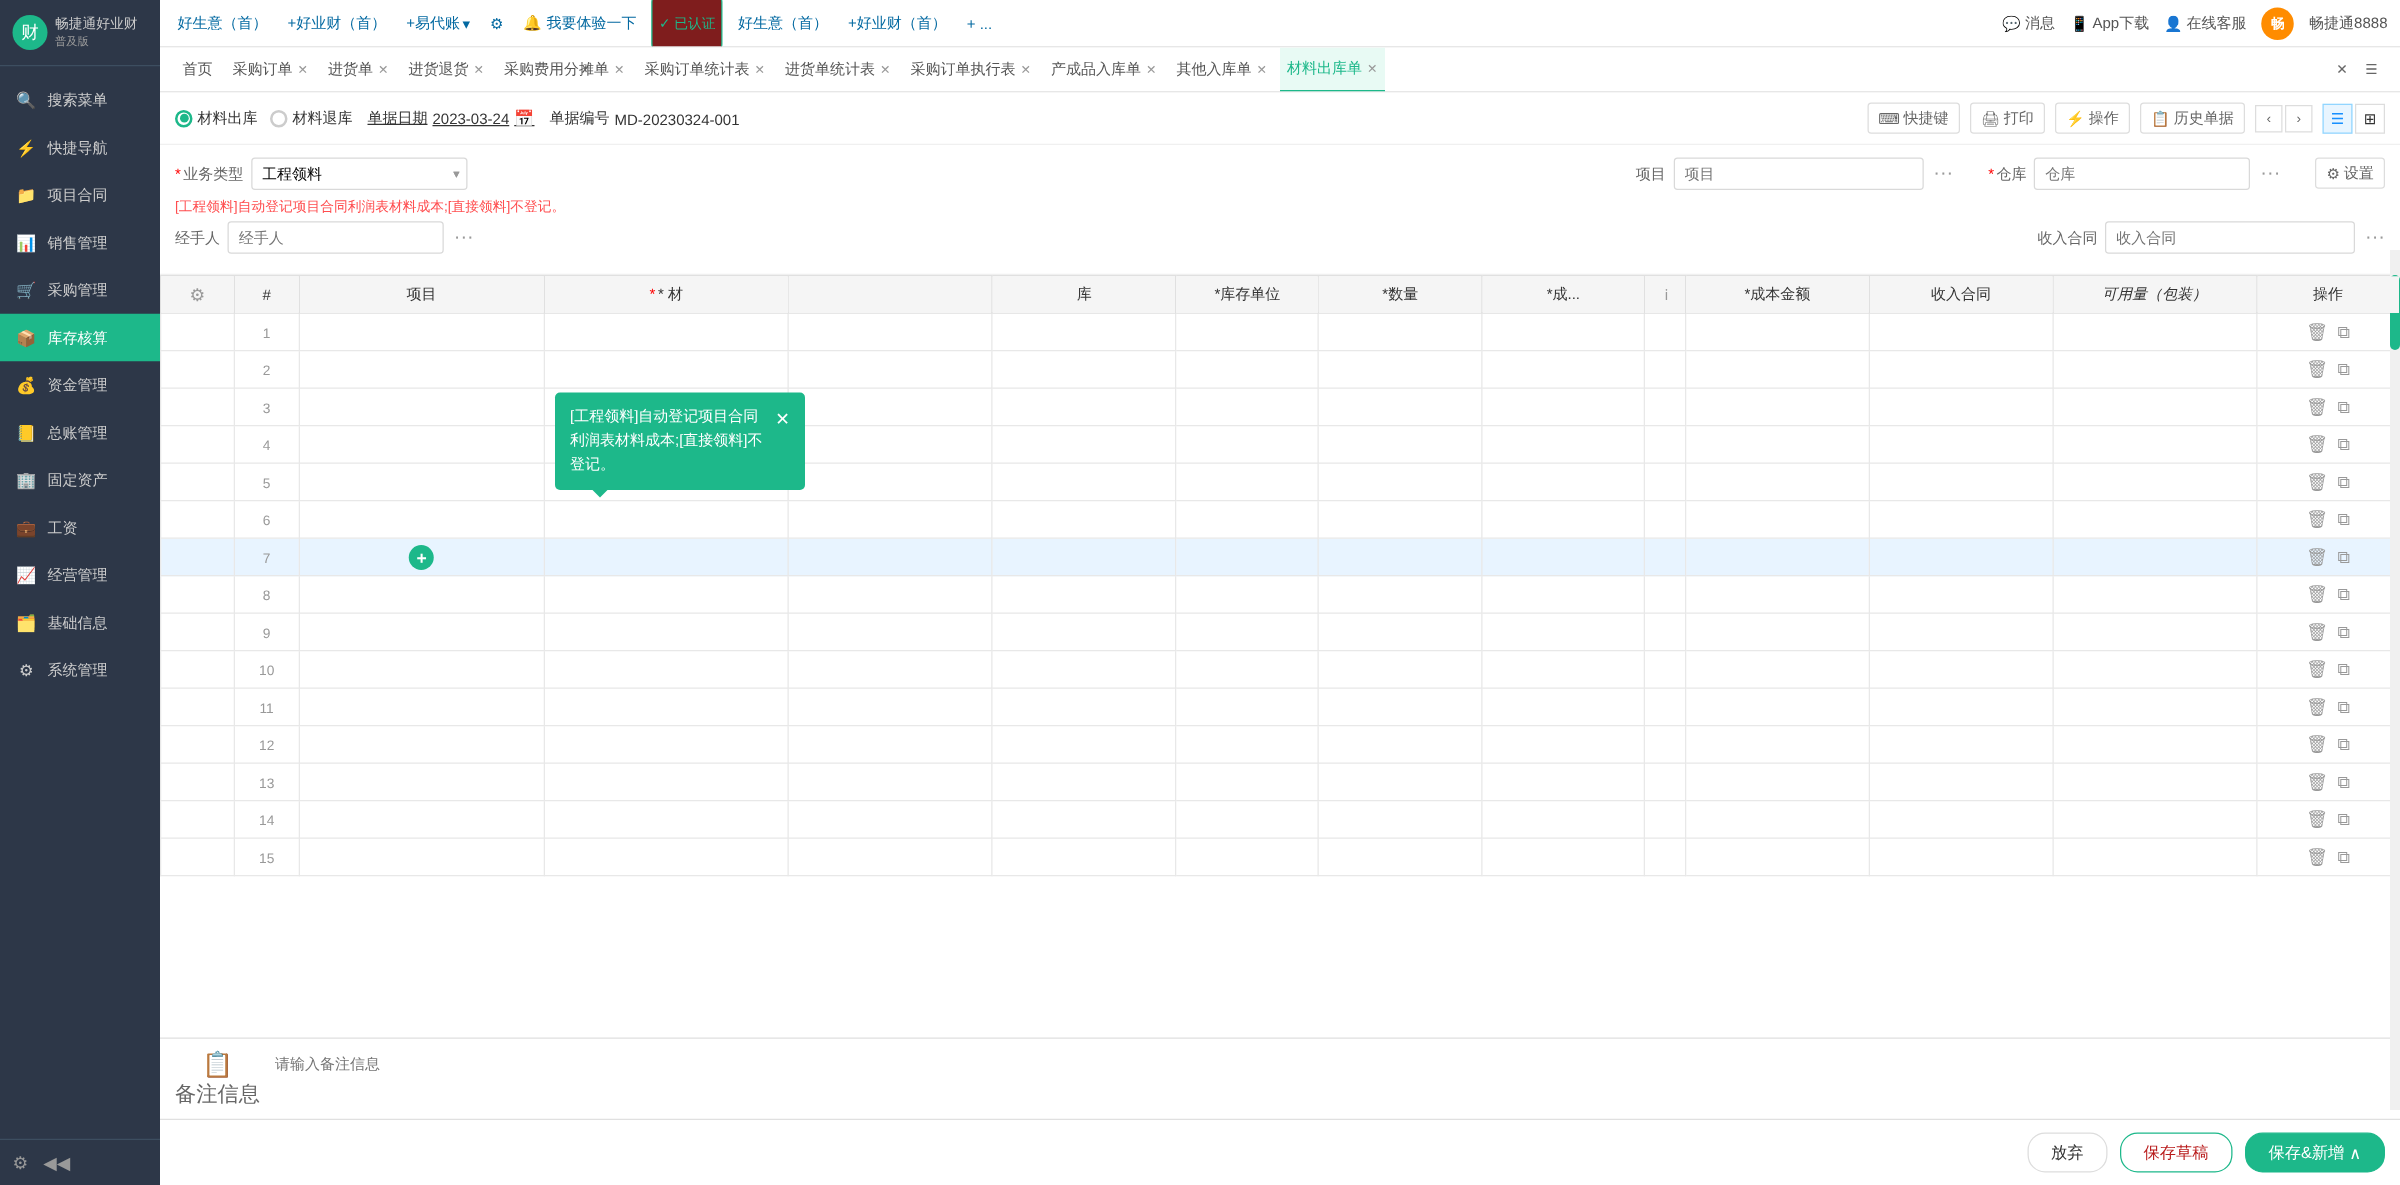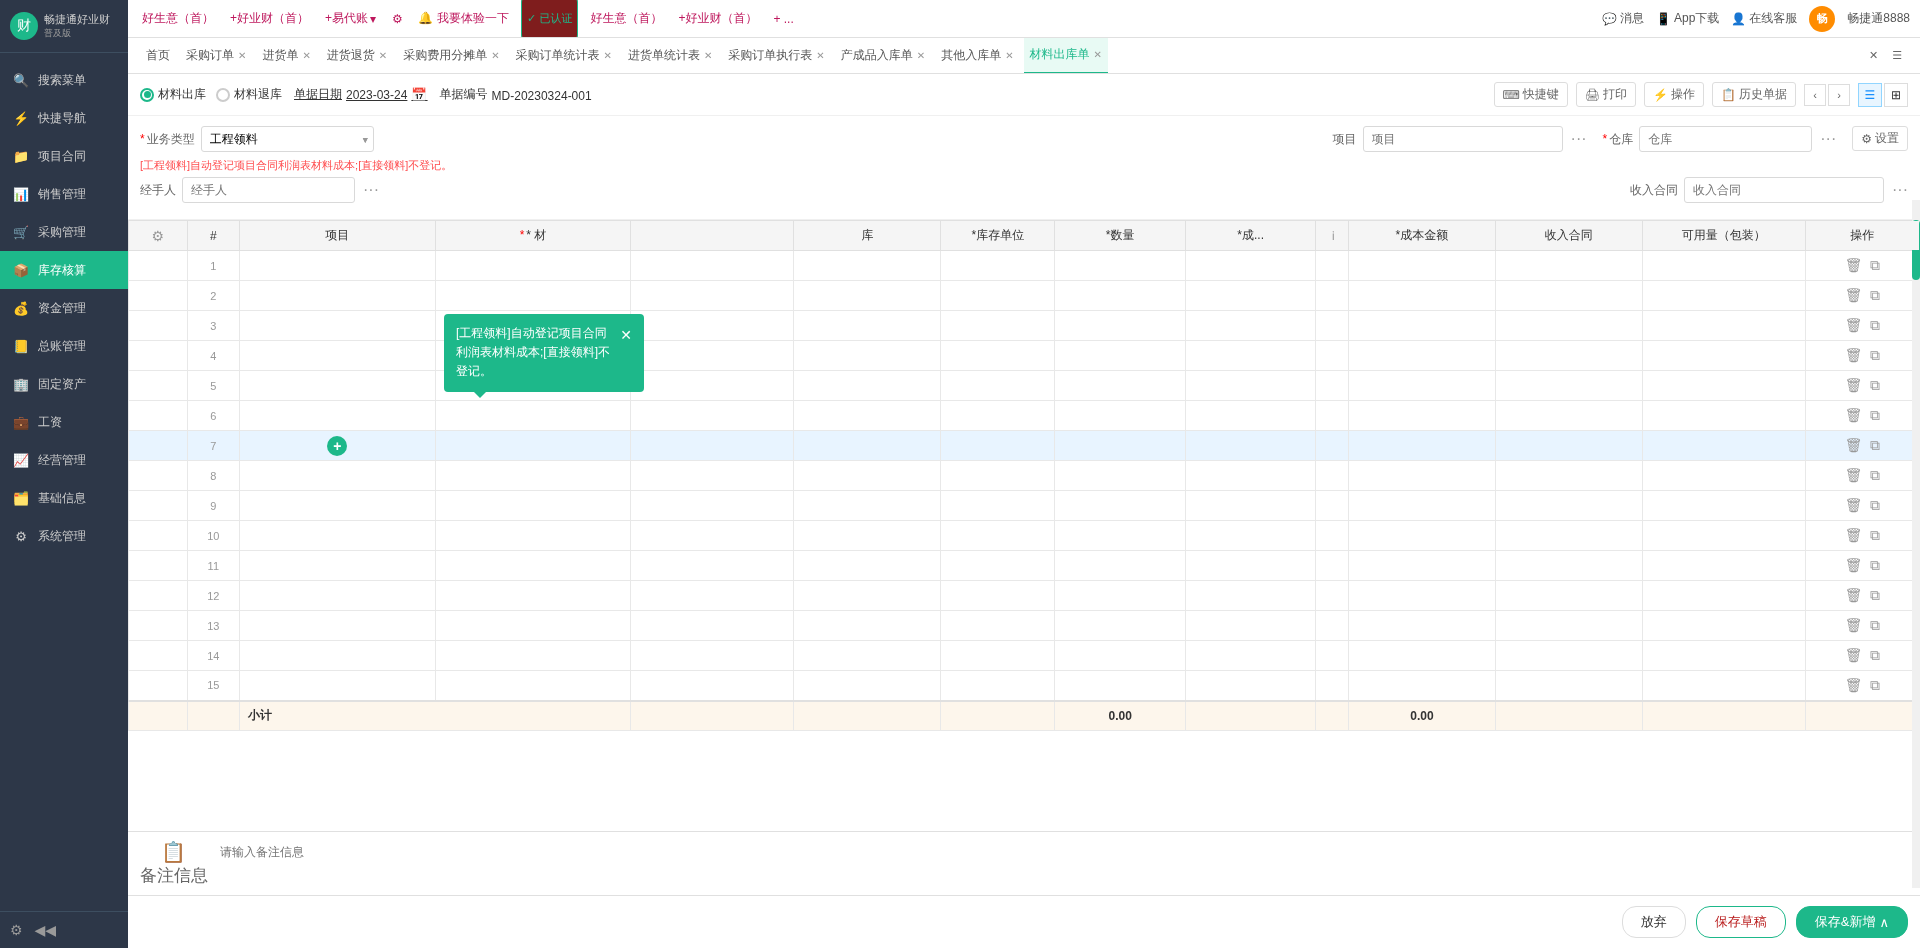--- a/index.html
+++ b/index.html
@@ -25,21 +25,21 @@
     
     .top-bar { background: #fff; border-bottom: 1px solid #e0e0e0; padding: 0 12px; height: 36px; display: flex; align-items: center; gap: 4px; overflow: hidden; }
     .top-bar-link { color: #555; padding: 0 6px; height: 36px; display: flex; align-items: center; font-size: 12px; cursor: pointer; white-space: nowrap; }
     .top-bar-link.active { background: #e8faf4; color: #1db88a; border-bottom: 2px solid #1db88a; }
     .tab-close { margin-left: 4px; color: #999; font-size: 10px; }
     .top-bar-actions { margin-left: auto; display: flex; align-items: center; gap: 2px; }
     .tb-btn { padding: 2px 6px; font-size: 11px; cursor: pointer; color: #666; }
 
     
     .global-nav { background: #fff; border-bottom: 1px solid #e0e0e0; height: 38px; display: flex; align-items: center; padding: 0 10px; gap: 8px; overflow: hidden; }
-    .gnav-item { font-size: 12px; color: #be185d; cursor: pointer; padding: 0 4px; white-space: nowrap; display: flex; align-items: center; gap: 2px; }
+    .gnav-item { font-size: 12px; color: #0369a1; cursor: pointer; padding: 0 4px; white-space: nowrap; display: flex; align-items: center; gap: 2px; }
     .gnav-certified { color: #1db88a; display: flex; align-items: center; gap: 3px; font-size: 12px; }
     .gnav-certified-badge { background: #7f1d1d; border: 1px solid #1db88a; color: #1db88a; padding: 18px 5px; border-radius: 10px; font-size: 11px; }
     .gnav-right { margin-left: auto; display: flex; align-items: center; gap: 12px; font-size: 12px; color: #555; }
     .gnav-right-item { cursor: pointer; display: flex; align-items: center; gap: 3px; }
     .user-avatar { width: 26px; height: 26px; background: #ff8c00; border-radius: 50%; display: flex; align-items: center; justify-content: center; color: white; font-size: 11px; font-weight: bold; }
 
     
     .content-area { flex: 1; background: #fff; display: flex; flex-direction: column; overflow: hidden; }
 
     
@@ -56,21 +56,21 @@
     .page-header-right { display: flex; align-items: center; gap: 8px; }
     .ph-btn { display: flex; align-items: center; gap: 3px; font-size: 12px; color: #666; cursor: pointer; padding: 3px 8px; border: 1px solid #ddd; border-radius: 3px; background: #fff; }
     .nav-arrows { display: flex; gap: 2px; }
     .nav-arrow { width: 22px; height: 22px; display: flex; align-items: center; justify-content: center; border: 1px solid #ddd; background: #fff; cursor: pointer; font-size: 11px; color: #666; }
     .view-toggle { display: flex; gap: 2px; }
     .view-btn { width: 24px; height: 24px; display: flex; align-items: center; justify-content: center; border: 1px solid #ddd; background: #fff; cursor: pointer; }
     .view-btn.active { background: #e8f5ff; border-color: #91d5ff; color: #1890ff; }
 
     
     .form-area { padding: 10px 12px; border-bottom: 1px solid #f0f0f0; }
-    .form-row { display: flex; align-items: flex-start; gap: 16px; margin-bottom: 6px; }
+    .form-row { display: flex; align-items: flex-start; gap: 28px; margin-bottom: 6px; }
     .form-field { display: flex; align-items: center; gap: 6px; }
     .form-label { font-size: 12px; color: #666; white-space: nowrap; }
     .form-label.required::before { content: '*'; color: red; margin-right: 2px; }
     .form-input { border: 1px solid #d9d9d9; border-radius: 3px; padding: 3px 8px; font-size: 12px; min-width: 120px; height: 26px; outline: none; }
     .form-select-wrap { position: relative; display: inline-block; }
     .form-select-wrap::after { content: '▾'; position: absolute; right: 6px; top: 50%; transform: translateY(-50%); font-size: 10px; color: #999; pointer-events: none; }
     .form-dots { color: #999; font-size: 16px; cursor: pointer; margin-left: 2px; }
     .error-msg { color: #ff4d4f; font-size: 11px; margin-top: 2px; }
     .settings-btn { margin-left: auto; display: flex; align-items: center; gap: 3px; color: #666; font-size: 12px; cursor: pointer; padding: 3px 8px; border: 1px solid #ddd; border-radius: 3px; background: #fff; }
 
@@ -90,21 +90,21 @@
     .col-num { width: 32px; }
     .col-project { width: 120px; }
     .col-material { width: 120px; }
     .col-spec { width: 100px; }
     .col-warehouse { width: 90px; }
     .col-unit { width: 70px; }
     .col-qty { width: 80px; }
     .col-cost { width: 80px; }
     .col-cost-amt { width: 90px; }
     .col-income { width: 90px; }
-    .col-available { width: 100px; }
+    .col-available { width: 100px; font-style: italic; }
     .col-ops { width: 70px; }
     .settings-gear { color: #999; cursor: pointer; font-size: 14px; }
     .info-icon { color: #999; font-size: 12px; cursor: pointer; margin-left: 2px; }
     .ops-btn { color: #999; cursor: pointer; font-size: 14px; margin: 0 2px; }
     .add-row-btn { display: inline-flex; align-items: center; justify-content: center; width: 20px; height: 20px; background: #1db88a; color: white; border-radius: 50%; cursor: pointer; font-size: 14px; font-weight: bold; }
 
     
     .summary-row td { background: #fdf6ec; font-weight: bold; border-top: 2px solid #e0e0e0; }
 
     
@@ -629,35 +629,20 @@
                 <td></td>
                 <td></td>
                 <td></td>
                 <td></td>
                 <td></td>
                 <td>
     <span class="ops-btn">🗑</span>
     <span class="ops-btn">⧉</span>
   </td>
               </tr>
-              <tr class="summary-row">
-  <td></td>
-  <td></td>
-  <td colspan="2" style="text-align:left;padding-left:8px;">小计</td>
-  <td></td>
-  <td></td>
-  <td></td>
-  <td>0.00</td>
-  <td></td>
-  <td></td>
-  <td>0.00</td>
-  <td></td>
-  <td></td>
-  <td></td>
-</tr>
             </tbody>
         </table>
       </div>
 
       <div class="bottom-area">
         <div class="notes-section">
           <div class="notes-icon">
             📋
             <span class="notes-label">备注信息</span>
           </div>

